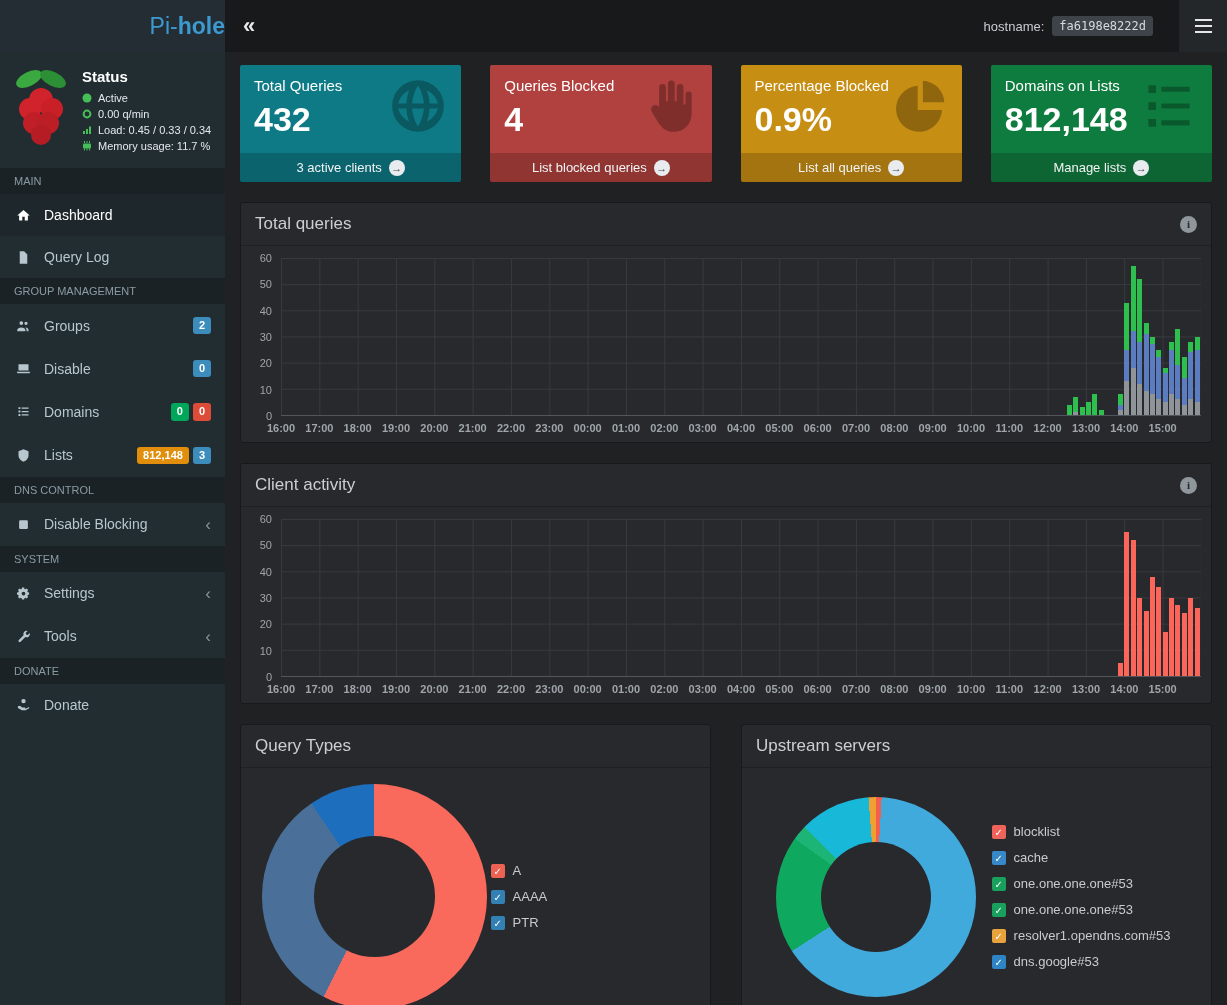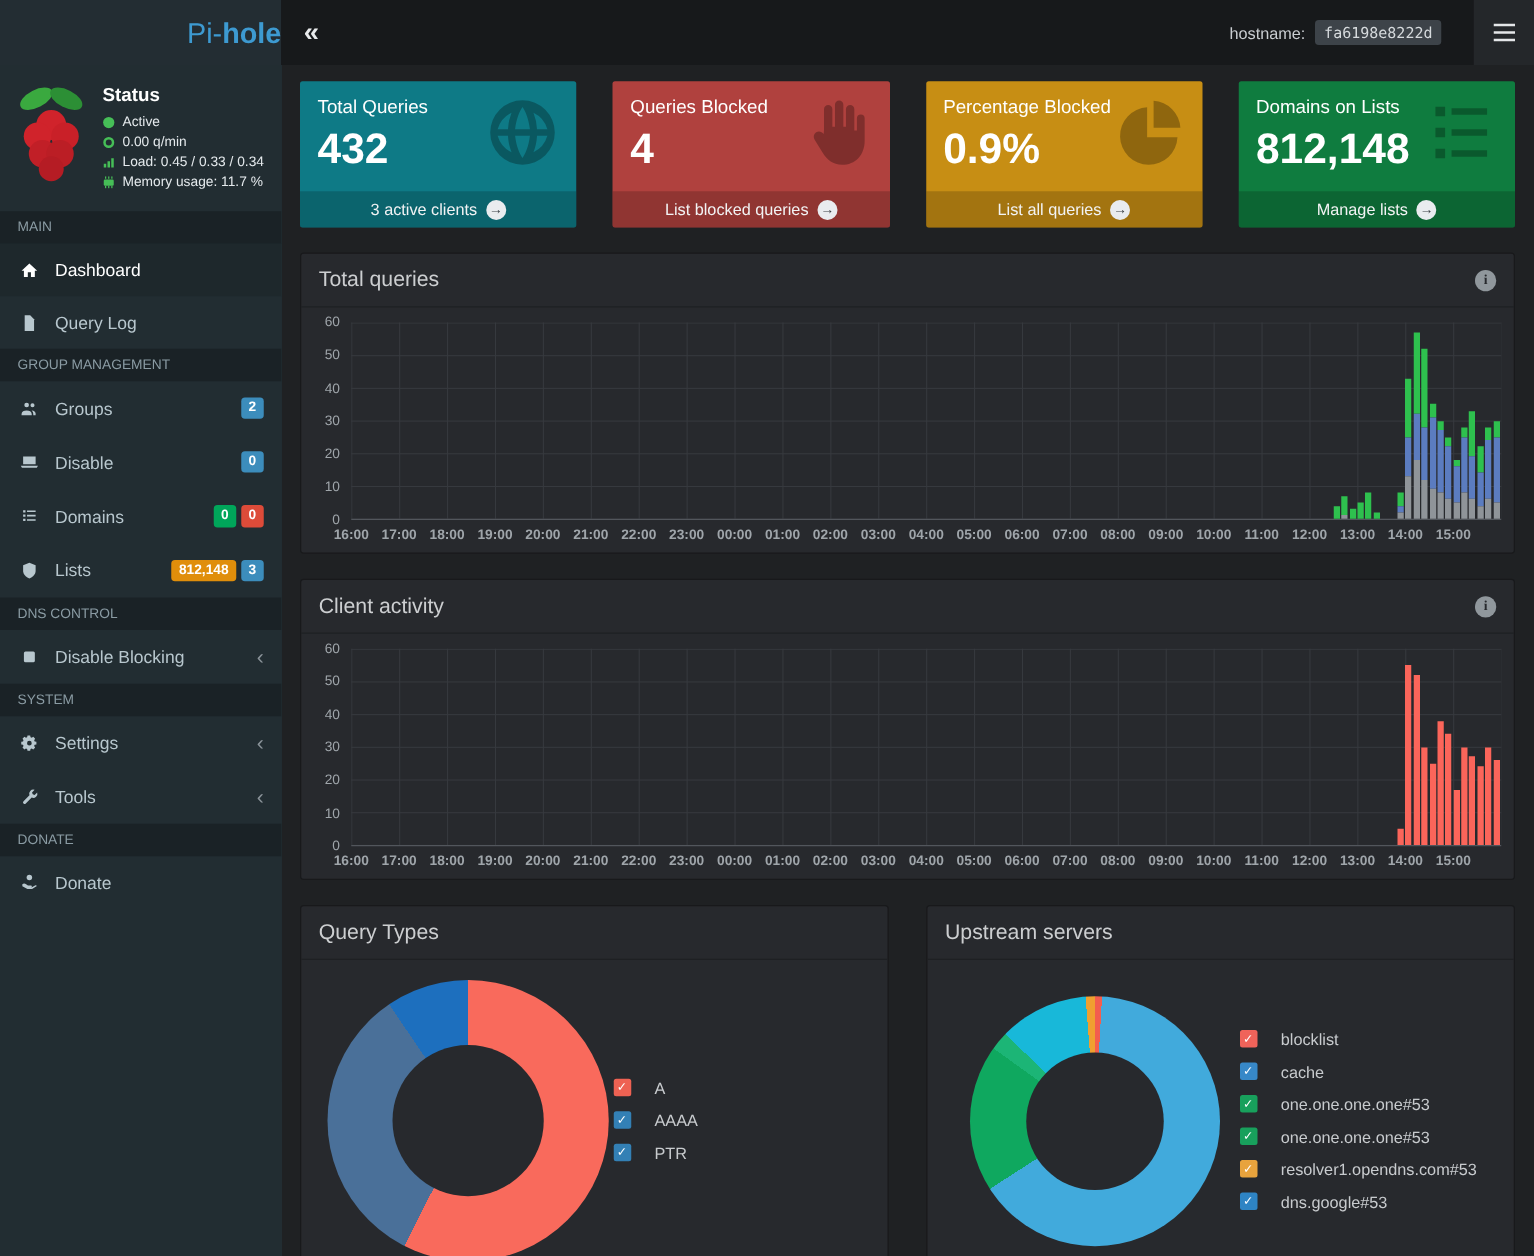--- a/index.html
+++ b/index.html
@@ -81,21 +81,21 @@
   .donut-wrap{display:flex;align-items:center;padding:24px 18px;height:257px}
   .donut-area{flex:1.15;display:flex;justify-content:center}
   .donut{position:relative}
   .donut-ring{border-radius:50%;cursor:pointer}
   .donut-lg .donut-ring{width:225px;height:225px}
   .donut-sm .donut-ring{width:200px;height:200px}
   .donut-hole{position:absolute;border-radius:50%;background:#27292d}
   .donut-lg .donut-hole{inset:52px}
   .donut-sm .donut-hole{inset:45px}
   .legend{flex:1;display:flex;flex-direction:column;gap:11px}
-  .legend-item{display:flex;align-items:flex-start;gap:19px;cursor:pointer}
+  .legend-item{display:flex;align-items:flex-end;gap:8px;cursor:pointer}
   .legend-swatch{width:14px;height:14px;border-radius:2px;color:#fff;font-size:10px;
     display:flex;align-items:center;justify-content:center;flex:0 0 14px}
   .legend-swatch::before{content:"\2713"}
   .legend-label{color:#c8cbce;font-size:13px;white-space:nowrap}
 </style>
 </head>
 <body>
 
 <header class="navbar">
   <div class="logo">

